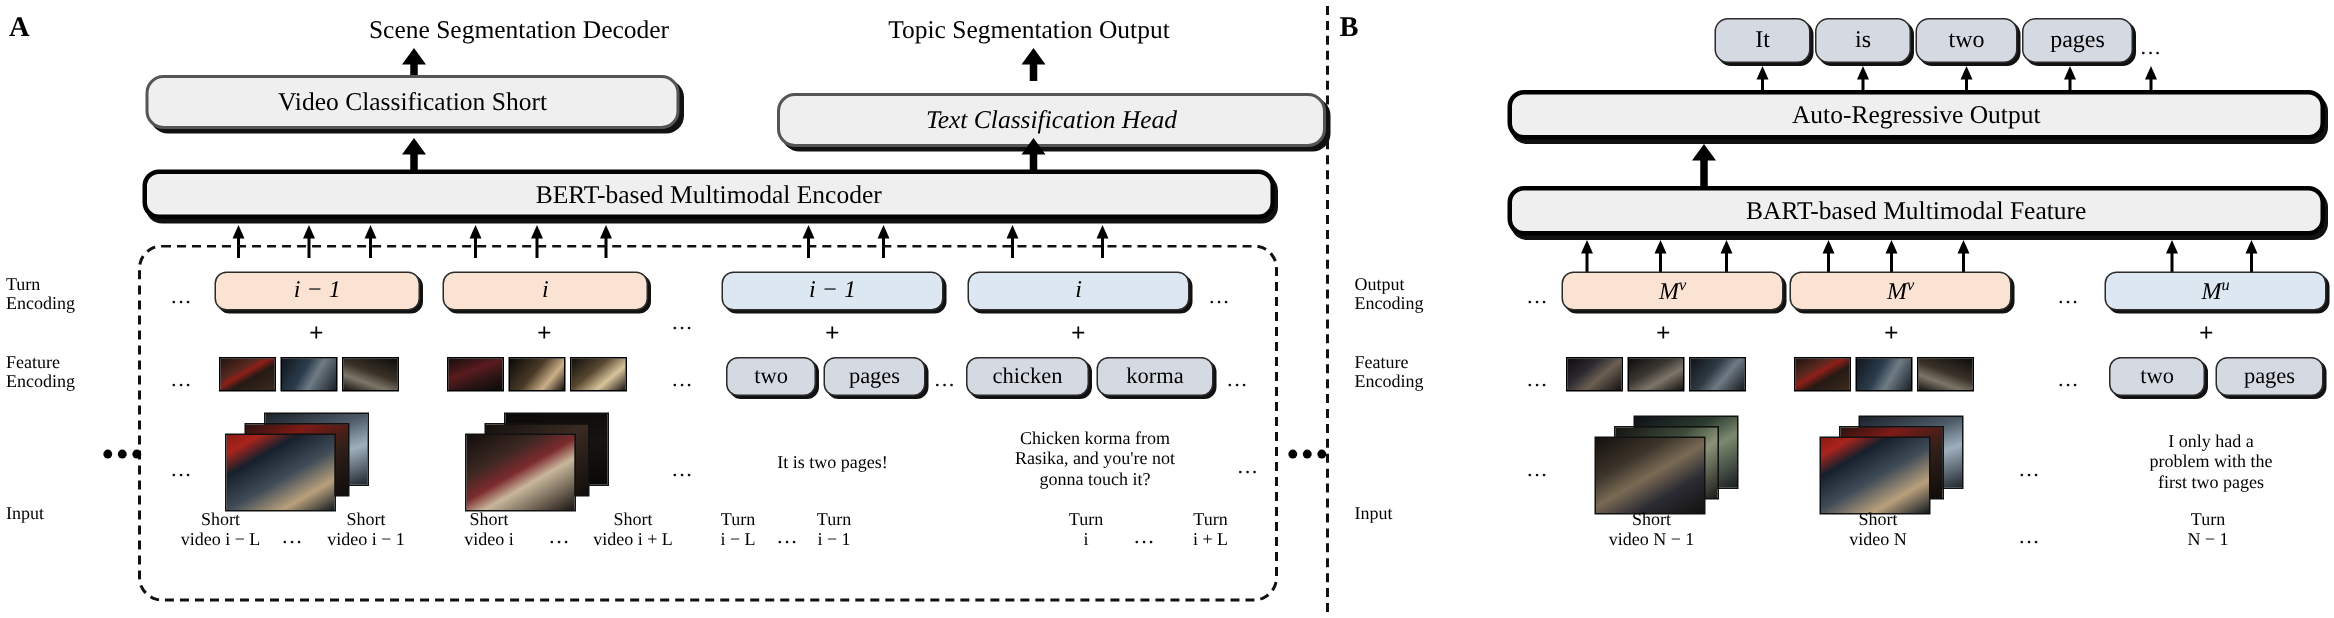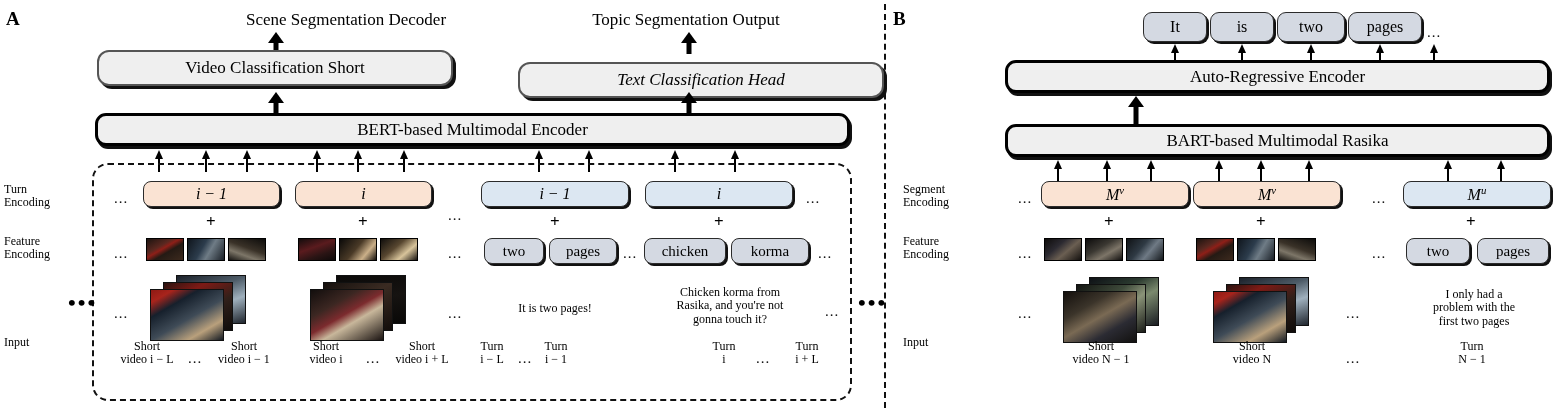--- a/index.html
+++ b/index.html
@@ -298,30 +298,30 @@
 <div class="arrow thin" style="left:1374px;top:44px;width:12px;height:18px;">
   <div class="head" style="border-bottom:9px solid #000;"></div>
     <div class="shaft" style="top:8px;height:10px;"></div>
   </div>
 <div class="arrow thin" style="left:1428px;top:44px;width:12px;height:18px;">
   <div class="head" style="border-bottom:9px solid #000;"></div>
     <div class="shaft" style="top:8px;height:10px;"></div>
   </div>
 
 <div class="abs module thick" style="left:1005px;top:60px;width:545px;height:33px;">
-  <span>Auto-Regressive Encoder</span>
+  <span>Auto-Regressive Output</span>
 </div>
 
 <div class="arrow fat" style="left:1128px;top:96px;width:16px;height:26px;">
   <div class="head" style="border-bottom:11px solid #000;"></div>
     <div class="shaft" style="top:10px;height:18px;"></div>
 </div>
 
 <div class="abs module thick" style="left:1005px;top:124px;width:545px;height:33px;">
-  <span>BART-based Multimodal Rasika</span>
+  <span>BART-based Multimodal Feature</span>
 </div>
 
 <div class="arrow thin" style="left:1052px;top:160px;width:12px;height:22px;">
   <div class="head" style="border-bottom:9px solid #000;"></div>
     <div class="shaft" style="top:8px;height:14px;"></div>
   </div>
 <div class="arrow thin" style="left:1101px;top:160px;width:12px;height:22px;">
   <div class="head" style="border-bottom:9px solid #000;"></div>
     <div class="shaft" style="top:8px;height:14px;"></div>
   </div>
@@ -343,21 +343,21 @@
   </div>
 <div class="arrow thin" style="left:1442px;top:160px;width:12px;height:22px;">
   <div class="head" style="border-bottom:9px solid #000;"></div>
     <div class="shaft" style="top:8px;height:14px;"></div>
   </div>
 <div class="arrow thin" style="left:1495px;top:160px;width:12px;height:22px;">
   <div class="head" style="border-bottom:9px solid #000;"></div>
     <div class="shaft" style="top:8px;height:14px;"></div>
   </div>
 
-<div class="abs lbl" style="left:903px;top:183px;">Segment
+<div class="abs lbl" style="left:903px;top:183px;">Output
 Encoding</div>
 <div class="abs lbl" style="left:903px;top:235px;">Feature
 Encoding</div>
 <div class="abs lbl" style="left:903px;top:336px;">Input</div>
 
 <div class="abs dots" style="left:1018px;top:190px;">...</div>
 <div class="abs chip turn-v" style="left:1041px;top:181px;width:148px;height:26px;">
   <span><em>M</em><span class="sup">v</span></span>
 </div>
 <div class="abs chip turn-v" style="left:1193px;top:181px;width:148px;height:26px;">

